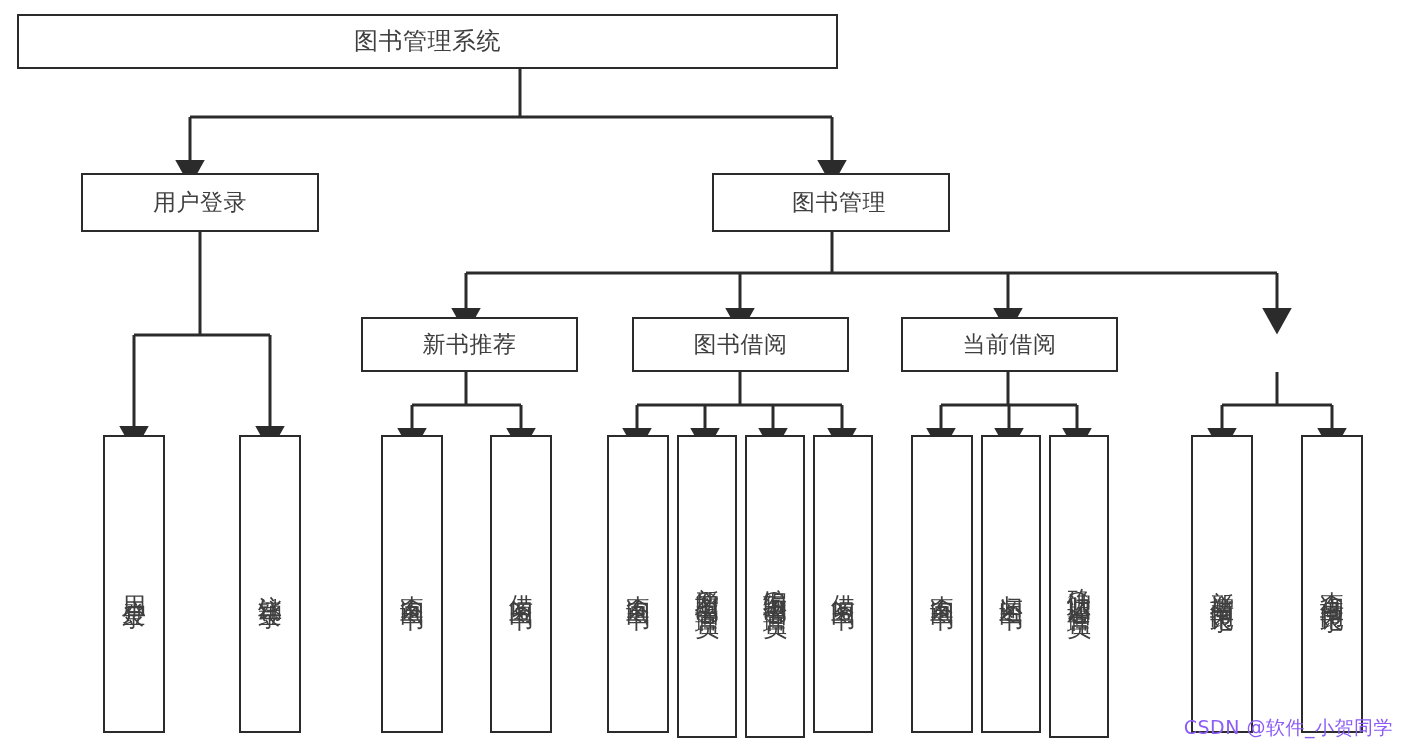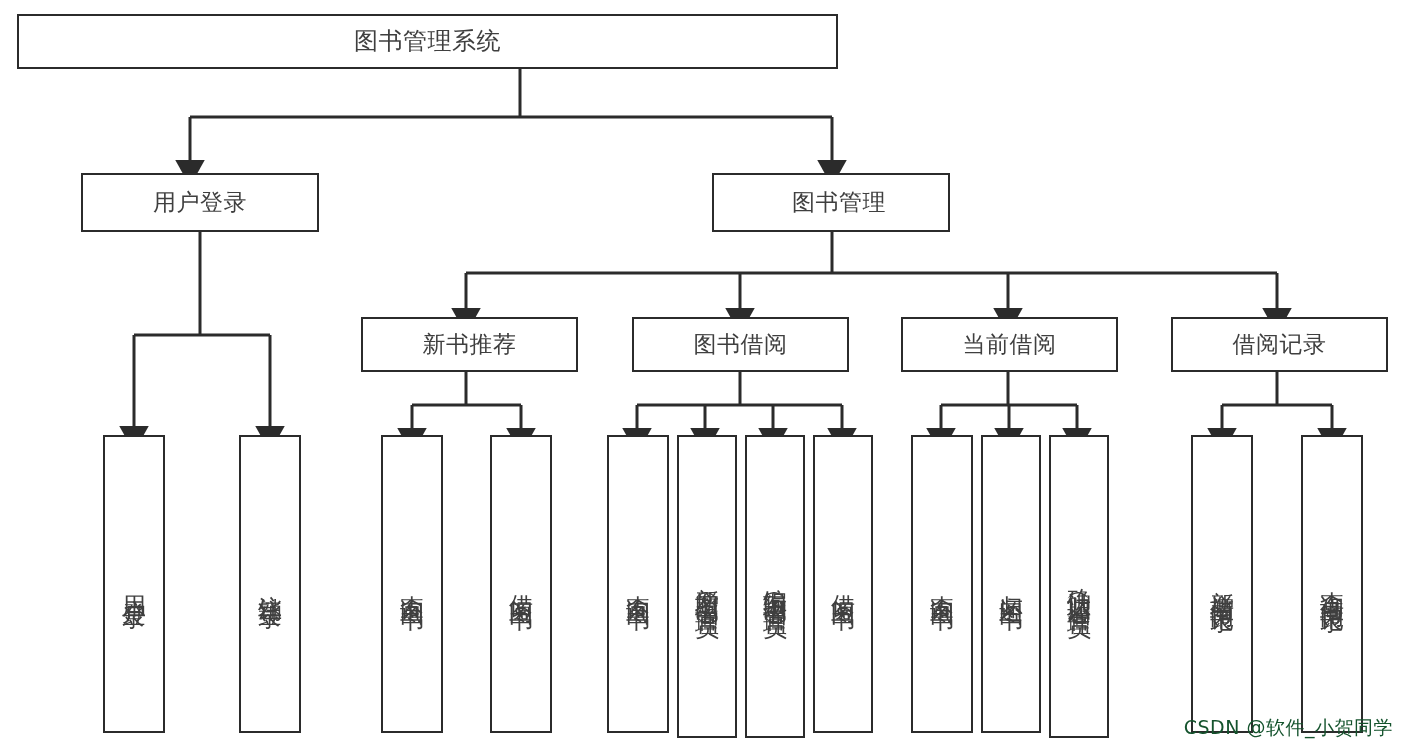--- a/index.html
+++ b/index.html
@@ -45,21 +45,21 @@
     line-height:1.0;
     letter-spacing:4px;
     white-space:nowrap;
   }
 
   #watermark{
     position:absolute;
     right:12px;
     bottom:6px;
     font-size:19px;
-    color:#14532d;
+    color:#8b5cf6;
     letter-spacing:0.5px;
     z-index:6;
     white-space:nowrap;
     font-family:"DejaVu Sans","Liberation Sans",sans-serif;
   }
 </style>
 </head>
 <body>
 
 <div id="canvas">
@@ -131,23 +131,20 @@
   </div>
 
   <div class="node h" id="n-book-borrow" style="left:632px;top:317px;width:217px;height:55px;">
     <span class="label">图书借阅</span>
   </div>
 
   <div class="node h" id="n-current-borrow" style="left:901px;top:317px;width:217px;height:55px;">
     <span class="label">当前借阅</span>
   </div>
 
-  <div class="node h" id="n-borrow-record" style="left:1171px;top:317px;width:217px;height:55px;">
-    <span class="label">借阅记录</span>
-  </div>
 
   <div class="node v" style="left:103px;top:435px;width:62px;height:298px;">
     <span class="label">用户登录</span>
   </div>
 
   <div class="node v" style="left:239px;top:435px;width:62px;height:298px;">
     <span class="label">注销登录</span>
   </div>
 
   <div class="node v" style="left:381px;top:435px;width:62px;height:298px;">

